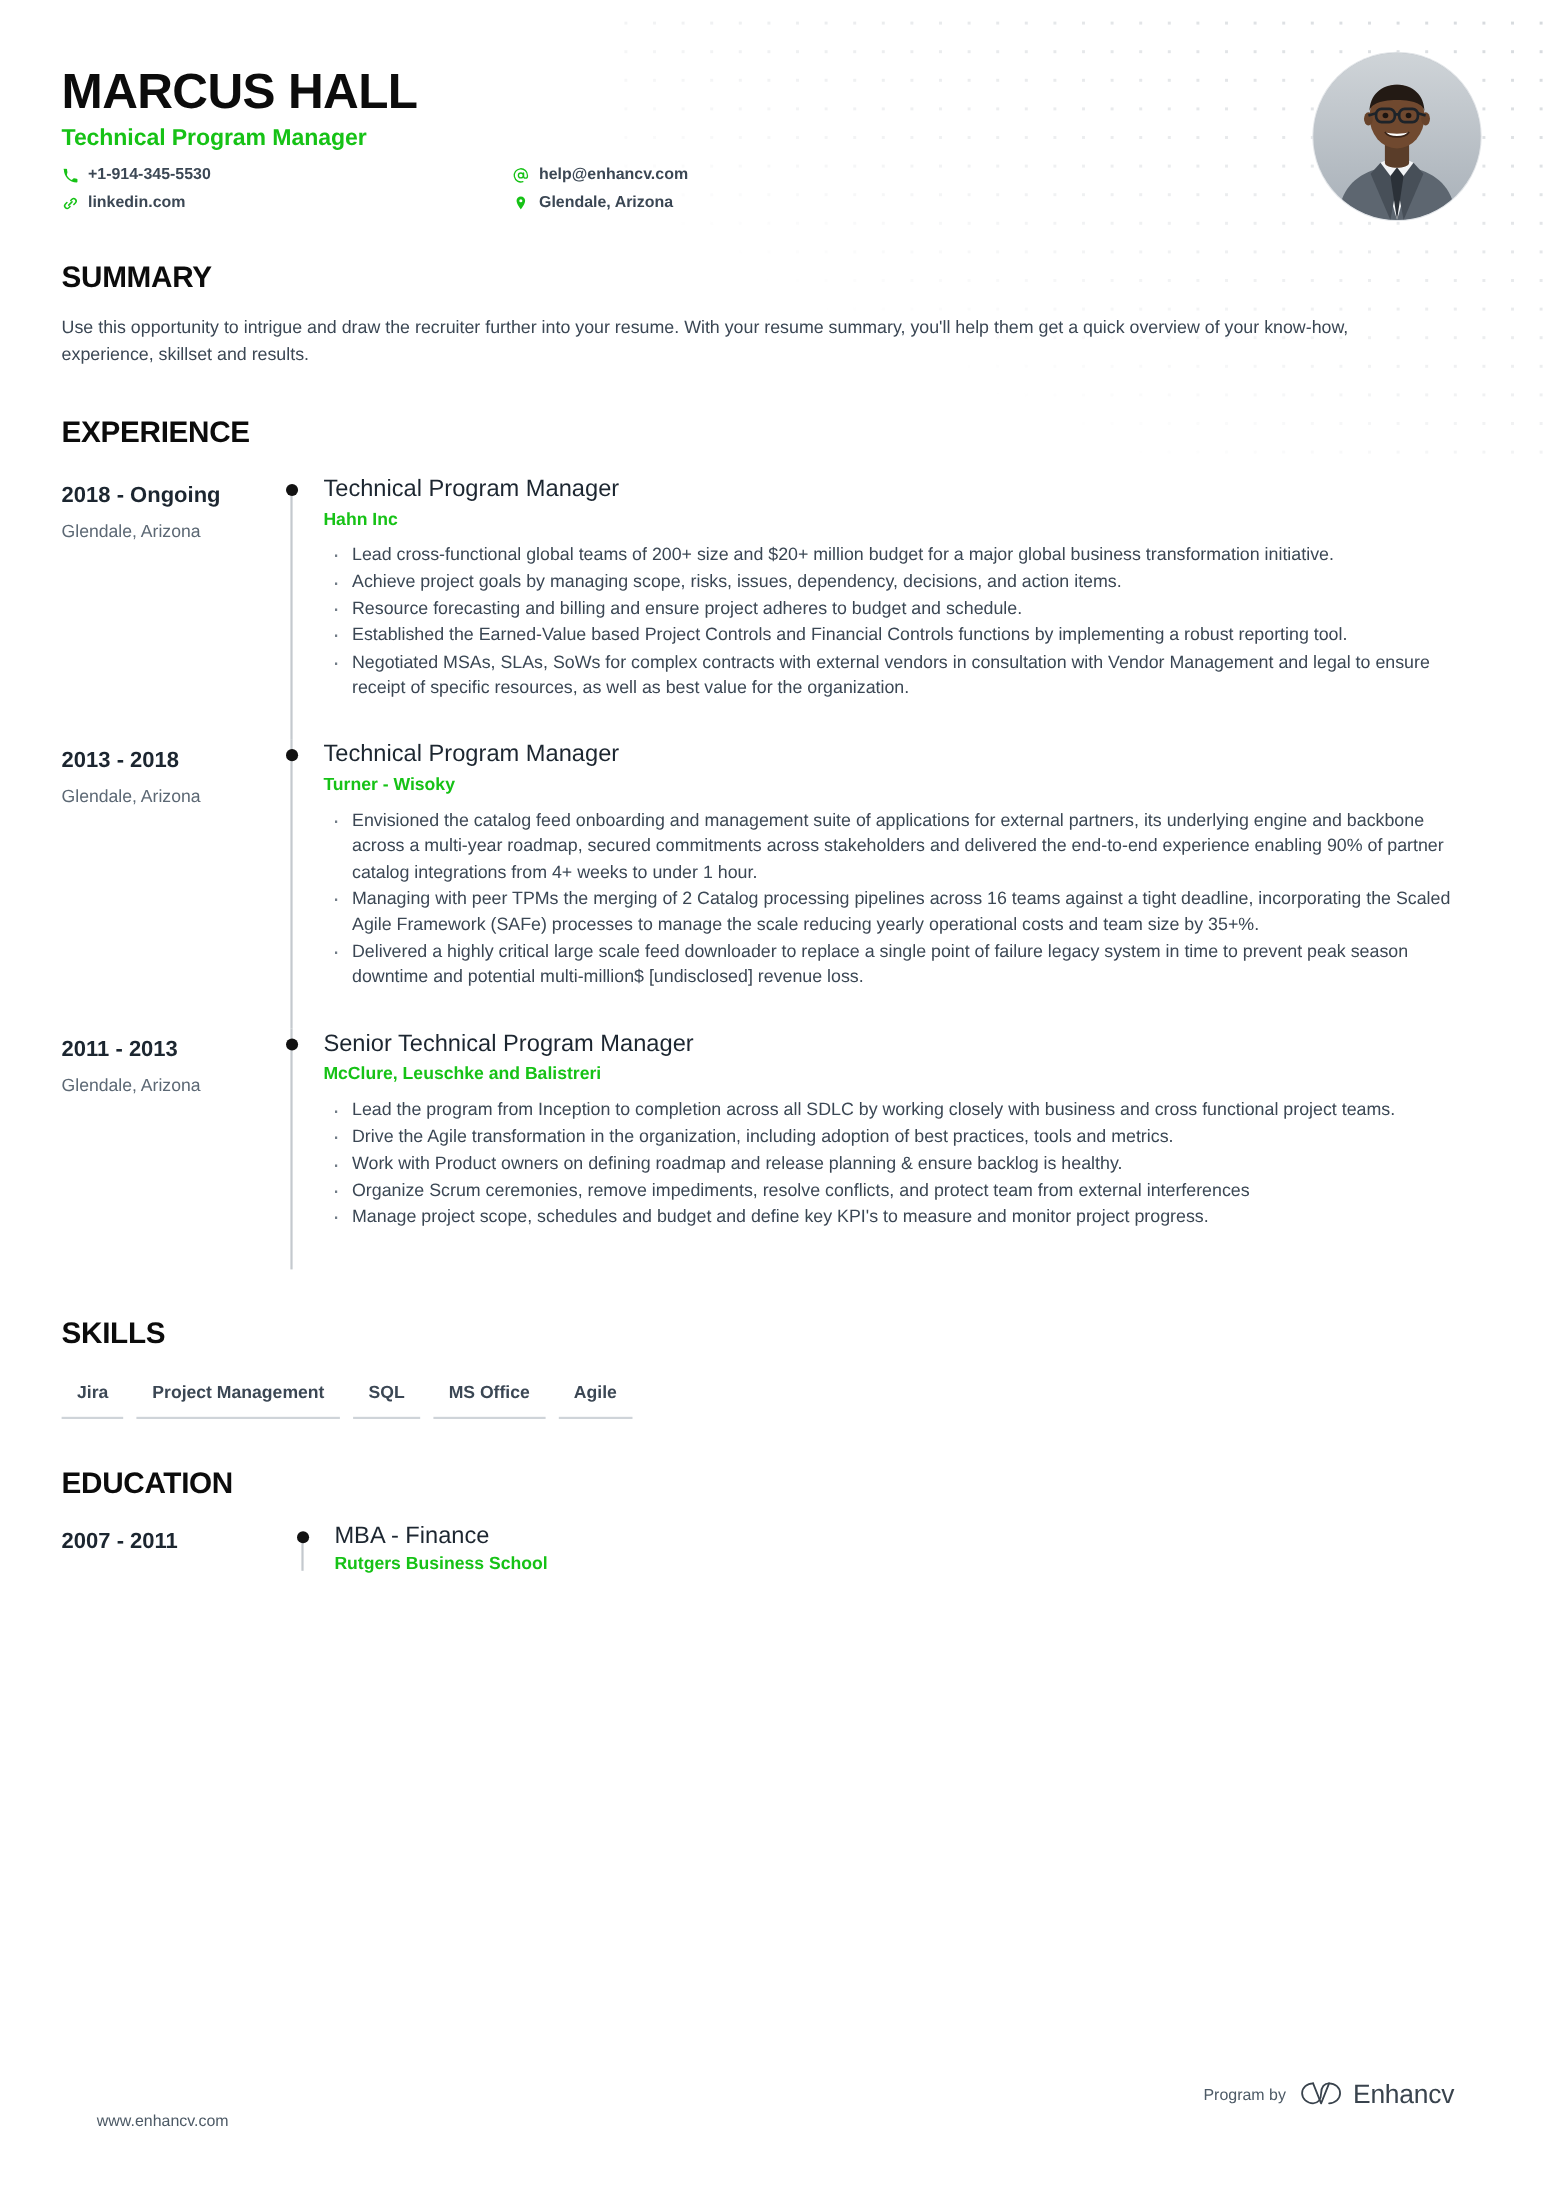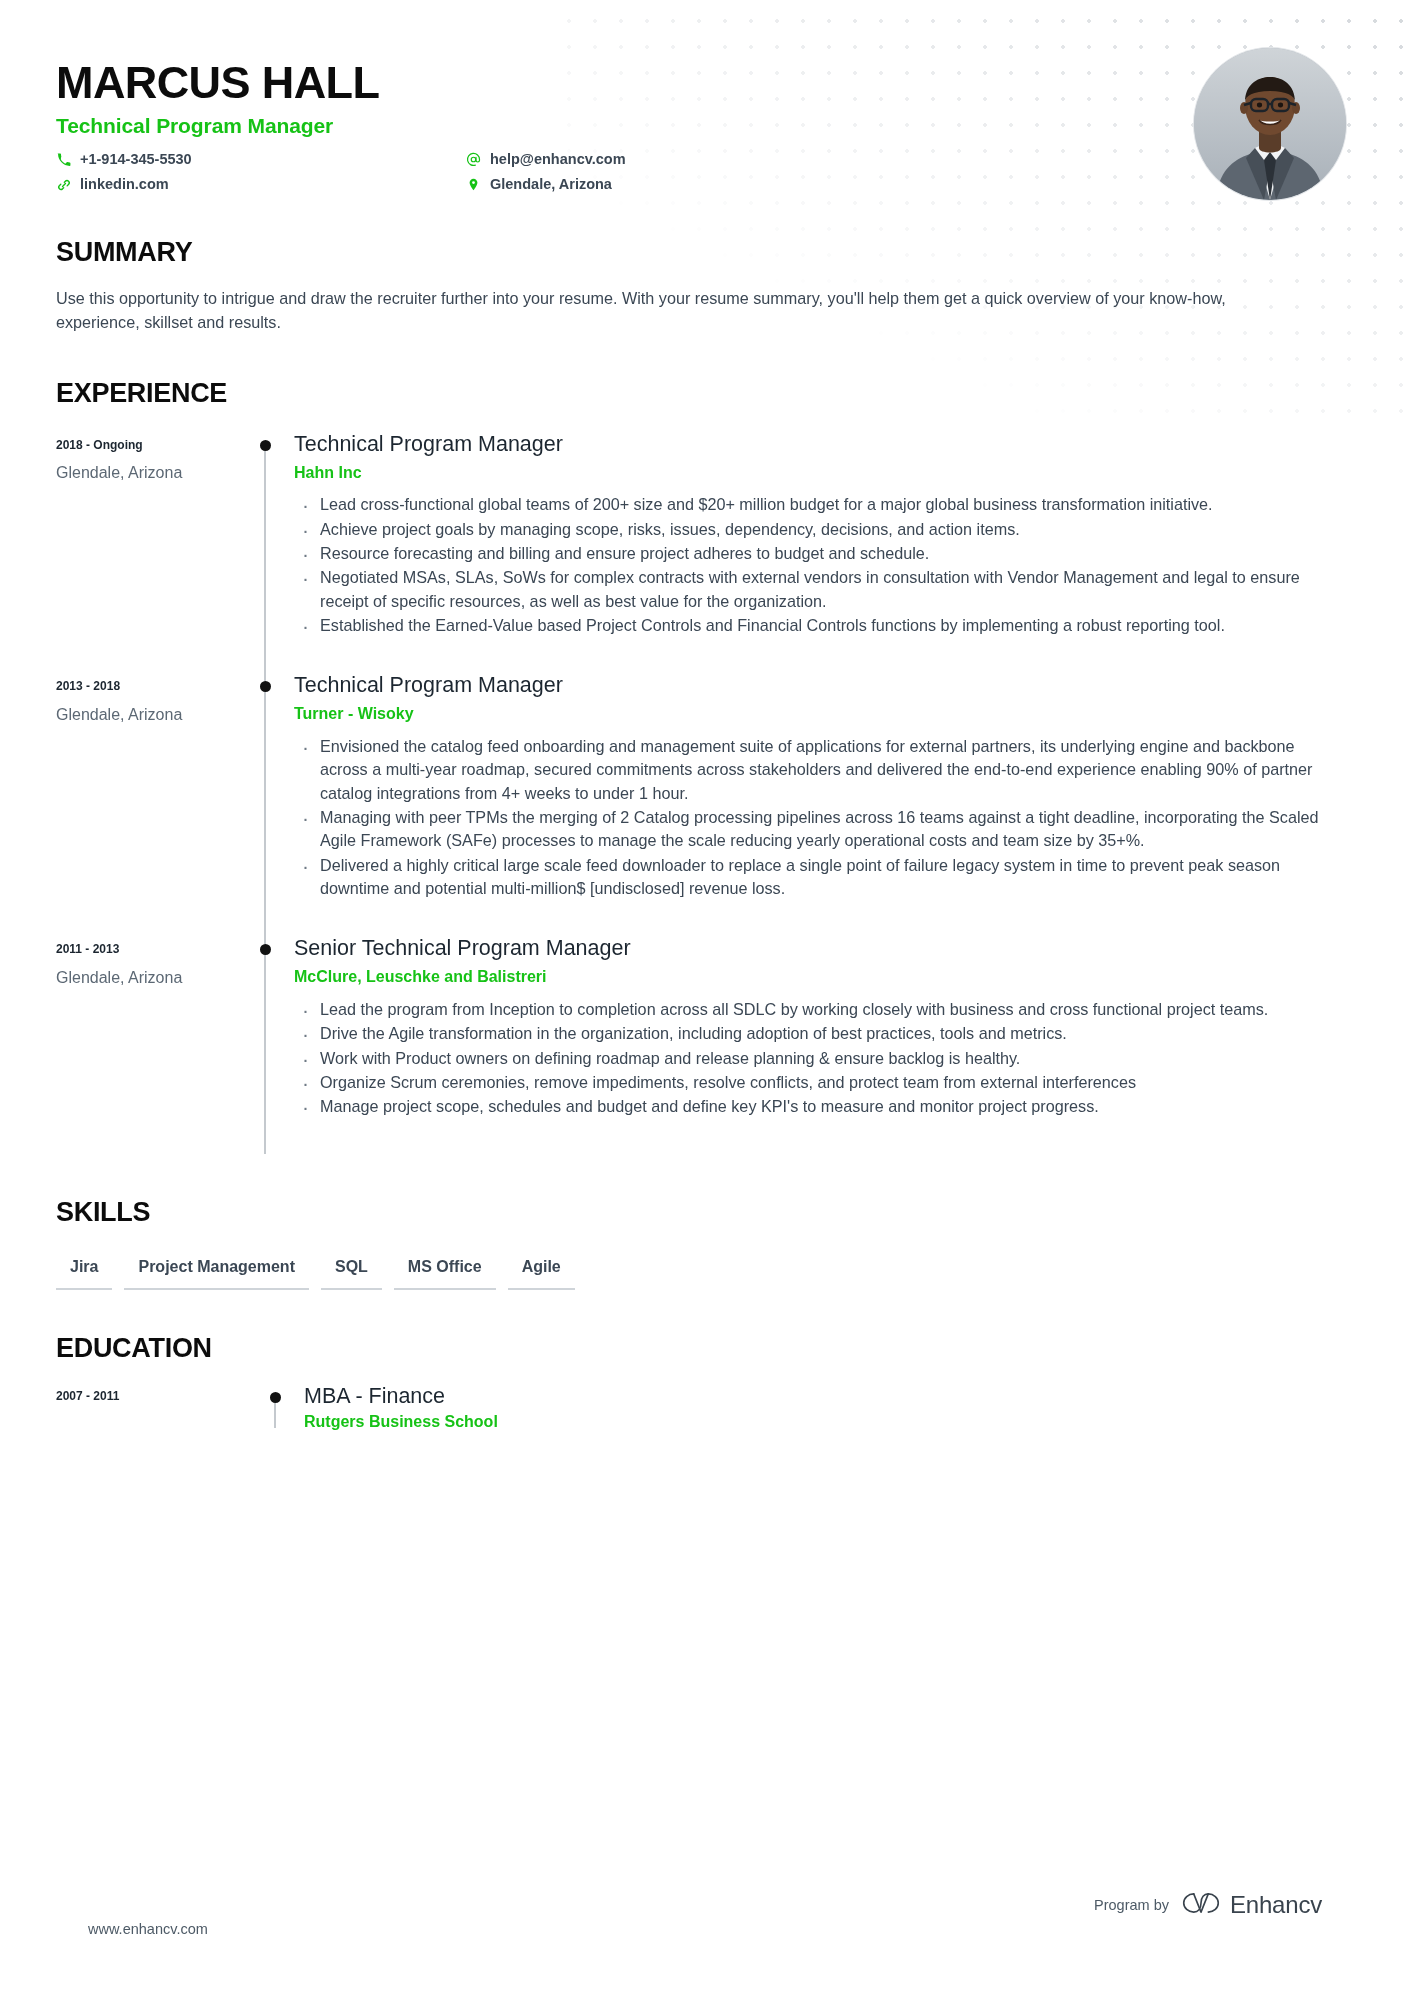--- a/index.html
+++ b/index.html
@@ -140,21 +140,21 @@
     position: relative;
   }
 
   .tl-left {
     width: 180px;
     flex: 0 0 180px;
     padding-top: 6px;
   }
 
   .tl-date {
-    font-size: 12px;
+    font-size: 20px;
     font-weight: 700;
     color: #1c2630;
     line-height: 1.35;
     white-space: nowrap;
   }
 
   .tl-location {
     font-size: 16px;
     color: #5c6874;
     margin-top: 9px;
@@ -455,22 +455,22 @@
        <div class="tl-line"></div>
        <div class="tl-dot"></div>
      </div>
      <div class="tl-body">
        <div class="role-title">Technical Program Manager</div>
        <div class="company">Hahn Inc</div>
        <ul class="bullets">
                 <li>Lead cross-functional global teams of 200+ size and $20+ million budget for a major global business transformation initiative.</li>
                 <li>Achieve project goals by managing scope, risks, issues, dependency, decisions, and action items.</li>
                 <li>Resource forecasting and billing and ensure project adheres to budget and schedule.</li>
+                <li>Established the Earned-Value based Project Controls and Financial Controls functions by implementing a robust reporting tool.</li>
                 <li>Negotiated MSAs, SLAs, SoWs for complex contracts with external vendors in consultation with Vendor Management and legal to ensure receipt of specific resources, as well as best value for the organization.</li>
-                <li>Established the Earned-Value based Project Controls and Financial Controls functions by implementing a robust reporting tool.</li>
               </ul>
      </div>
           </div>
           <div class="tl-row">
             <div class="tl-left">
        <div class="tl-date">2013 - 2018</div>
        <div class="tl-location">Glendale, Arizona</div>
      </div>
      <div class="tl-rail">
        <div class="tl-line"></div>

